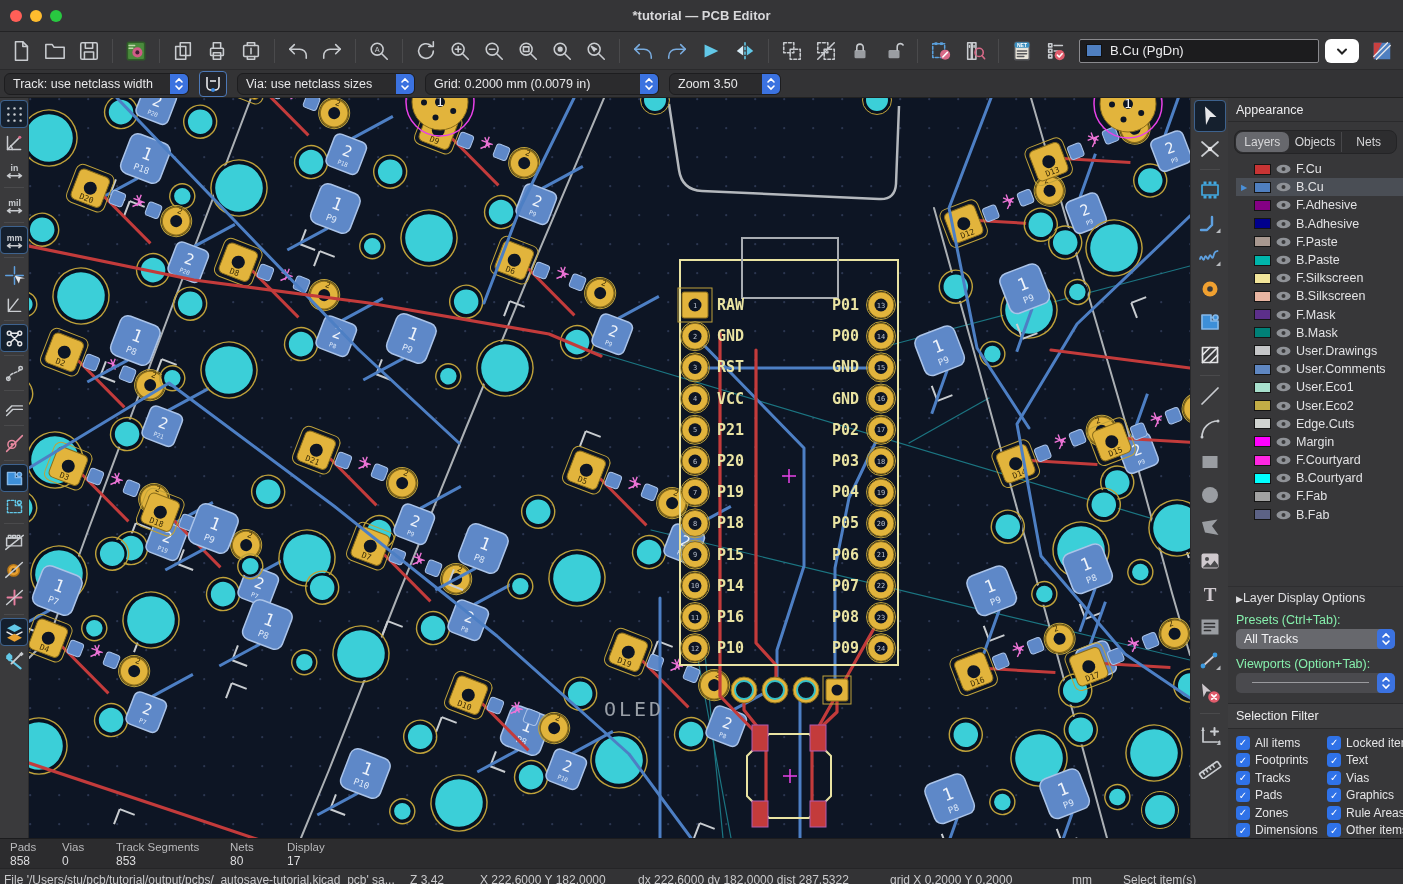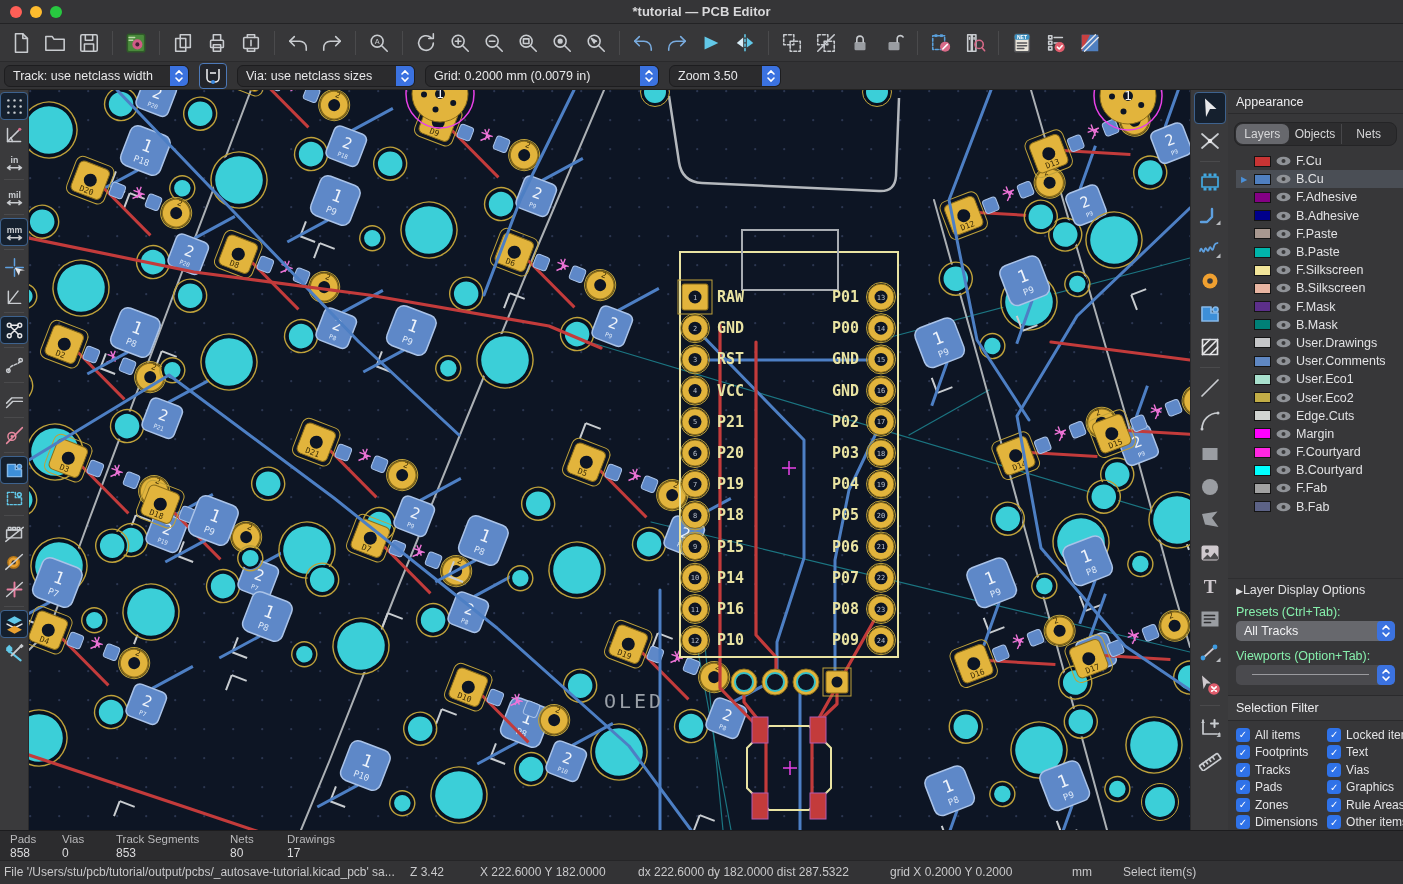--- a/index.html
+++ b/index.html
@@ -1,18 +1,18 @@
 <!DOCTYPE html>
 <html><head>
 <meta charset="utf-8">
 <style>
   * { margin:0; padding:0; box-sizing:border-box; }
   html,body { width:1403px; height:884px; overflow:hidden; background:#2c2c2e;
     font-family:"Liberation Sans", sans-serif; -webkit-font-smoothing:antialiased; }
-  .titlebar { height:24px; background:#353537; display:flex; align-items:center; position:relative;
+  .titlebar { height:32px; background:#353537; display:flex; align-items:center; position:relative;
     border-bottom:1px solid #232325; }
   .traffic { display:flex; gap:8px; margin-left:10px; }
   .tl { width:12px; height:12px; border-radius:50%; }
   .title { position:absolute; left:0; right:0; text-align:center; font-size:13px; font-weight:bold; color:#d8d8da; }
   .toolbar { height:38px; background:#373739; display:flex; align-items:center; padding:0 6px; gap:4px;
     border-bottom:1px solid #2a2a2c; }
   .tbtn { width:30px; height:30px; display:flex; align-items:center; justify-content:center; border-radius:4px; flex:0 0 auto; }
   .sep { width:1px; height:24px; background:#4a4a4c; margin:0 4px; flex:0 0 auto; }
   .layer-field { display:flex; align-items:center; gap:6px; margin:0 4px; }
   .layer-box { width:240px; height:24px; background:#1c1c1e; border:1px solid #8a8a8e; border-radius:2px;
@@ -335,20 +335,31 @@
             <rect x="4" y="4" width="3.5" height="3.5"></rect>
             <rect x="4" y="10" width="3.5" height="3.5"></rect>
             <rect x="4" y="16" width="3.5" height="3.5"></rect>
             <path d="M10 6h9M10 12h4"></path>
             <circle cx="16" cy="16.5" r="5.5" fill="#e05c6c" stroke="none"></circle>
             <path d="M13.5 16.5l2 2 3.2-3.6" stroke="#fff"></path>
           </g>
         </svg>
       </div>
     </div>
+  <div class="layer-field">
+    <div class="layer-box">
+      <div class="layer-swatch" id="active-layer-swatch" style="background: rgb(79, 127, 192);"></div>
+      <span>B.Cu (PgDn)</span>
+    </div>
+    <div class="chev-btn">
+      <svg width="12" height="8" viewBox="0 0 12 8">
+          <path d="M2 2.5l4 4 4-4" stroke="#222" stroke-width="2" fill="none" stroke-linecap="round"></path>
+        </svg>
+    </div>
+  </div>
   <div id="tb-group-b" style="display:flex;align-items:center;gap:4px;">
       <div class="tbtn">
         <svg width="22" height="22" viewBox="0 0 24 24">
           <g fill="none" stroke="#c9ccd0" stroke-width="1.7" stroke-linecap="round" stroke-linejoin="round">
             <rect x="3" y="3" width="18" height="18" fill="#4f7fc0" stroke="none"></rect>
             <path d="M3 21V3h9z" fill="#c84040" stroke="none"></path>
             <path d="M6 21L21 6M3 18L18 3" stroke="#e8e8ea" stroke-width="1.4"></path>
           </g>
         </svg>
       </div>
@@ -2037,21 +2048,21 @@
 
 <div class="footer1" id="footer1">
     <span class="lab" style="left: 10px;">Pads</span>
     <span class="val" style="left: 10px;">858</span>
     <span class="lab" style="left: 62px;">Vias</span>
     <span class="val" style="left: 62px;">0</span>
     <span class="lab" style="left: 116px;">Track Segments</span>
     <span class="val" style="left: 116px;">853</span>
     <span class="lab" style="left: 230px;">Nets</span>
     <span class="val" style="left: 230px;">80</span>
-    <span class="lab" style="left: 287px;">Drawings</span>
+    <span class="lab" style="left: 287px;">Display</span>
     <span class="val" style="left: 287px;">17</span>
   </div>
 <div class="footer2">
   <span style="left:4px">File '/Users/stu/pcb/tutorial/output/pcbs/_autosave-tutorial.kicad_pcb' sa...</span>
   <span style="left:410px">Z 3.42</span>
   <span style="left:480px">X 222.6000  Y 182.0000</span>
   <span style="left:638px">dx 222.6000  dy 182.0000  dist 287.5322</span>
   <span style="left:890px">grid X 0.2000  Y 0.2000</span>
   <span style="left:1072px">mm</span>
   <span style="left:1123px">Select item(s)</span>

